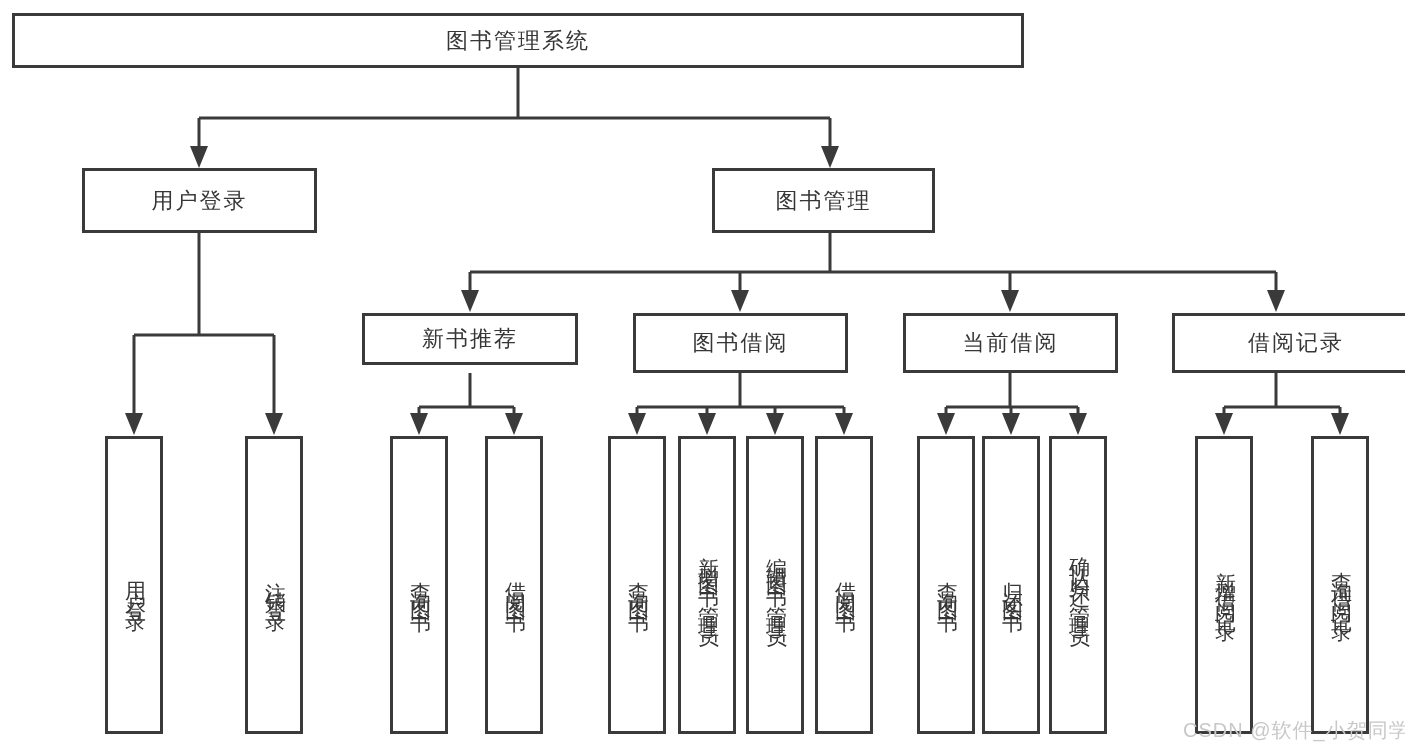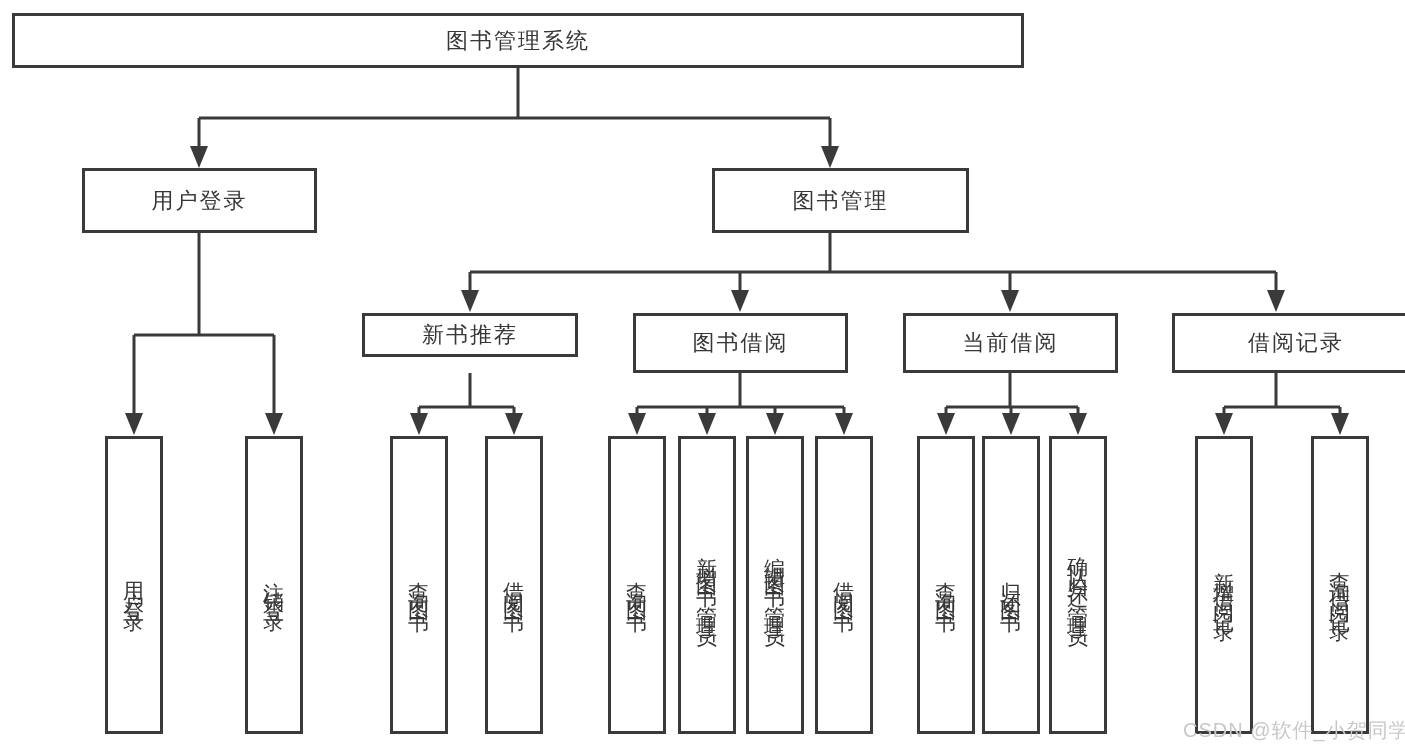--- a/index.html
+++ b/index.html
@@ -21,20 +21,21 @@
     color:var(--line);
   }
   .node{
     position:absolute;
     box-sizing:border-box;
     border:3px solid var(--line);
     background:#fff;
     color:var(--text);
     display:flex;align-items:center;justify-content:center;
     text-align:center;
+    font-family:Liberation Mono, monospace;
   }
   .node.h{
     font-size:22px;
     letter-spacing:2px;
     white-space:nowrap;
   }
   .node.v{
     width:58px;top:436px;height:298px;
   }
   .node.v .vtext{
@@ -98,23 +99,23 @@
       <polygon points="1002,413 1020,413 1011,435"></polygon>
       <polygon points="1069,413 1087,413 1078,435"></polygon>
       <polygon points="1215,413 1233,413 1224,435"></polygon>
       <polygon points="1331,413 1349,413 1340,435"></polygon>
     </g>
   </svg>
 
   <div class="node h" style="left:12px;top:13px;width:1012px;height:55px">图书管理系统</div>
 
   <div class="node h" style="left:82px;top:168px;width:235px;height:65px">用户登录</div>
-  <div class="node h" style="left:712px;top:168px;width:257px;height:65px">图书管理</div>
+  <div class="node h" style="left:712px;top:168px;width:223px;height:65px">图书管理</div>
 
-  <div class="node h" style="left:362px;top:313px;width:216px;height:44px">新书推荐</div>
+  <div class="node h" style="left:362px;top:313px;width:216px;height:52px">新书推荐</div>
   <div class="node h" style="left:903px;top:313px;width:215px;height:60px">当前借阅</div>
   <div class="node h" style="left:633px;top:313px;width:215px;height:60px">图书借阅</div>
   <div class="node h" style="left:1172px;top:313px;width:248px;height:60px">借阅记录</div>
 
   <div class="node v" style="left:105px">
     <span class="vtext">用户登录</span>
   </div>
   <div class="node v" style="left:245px">
     <span class="vtext">注销登录</span>
   </div>

